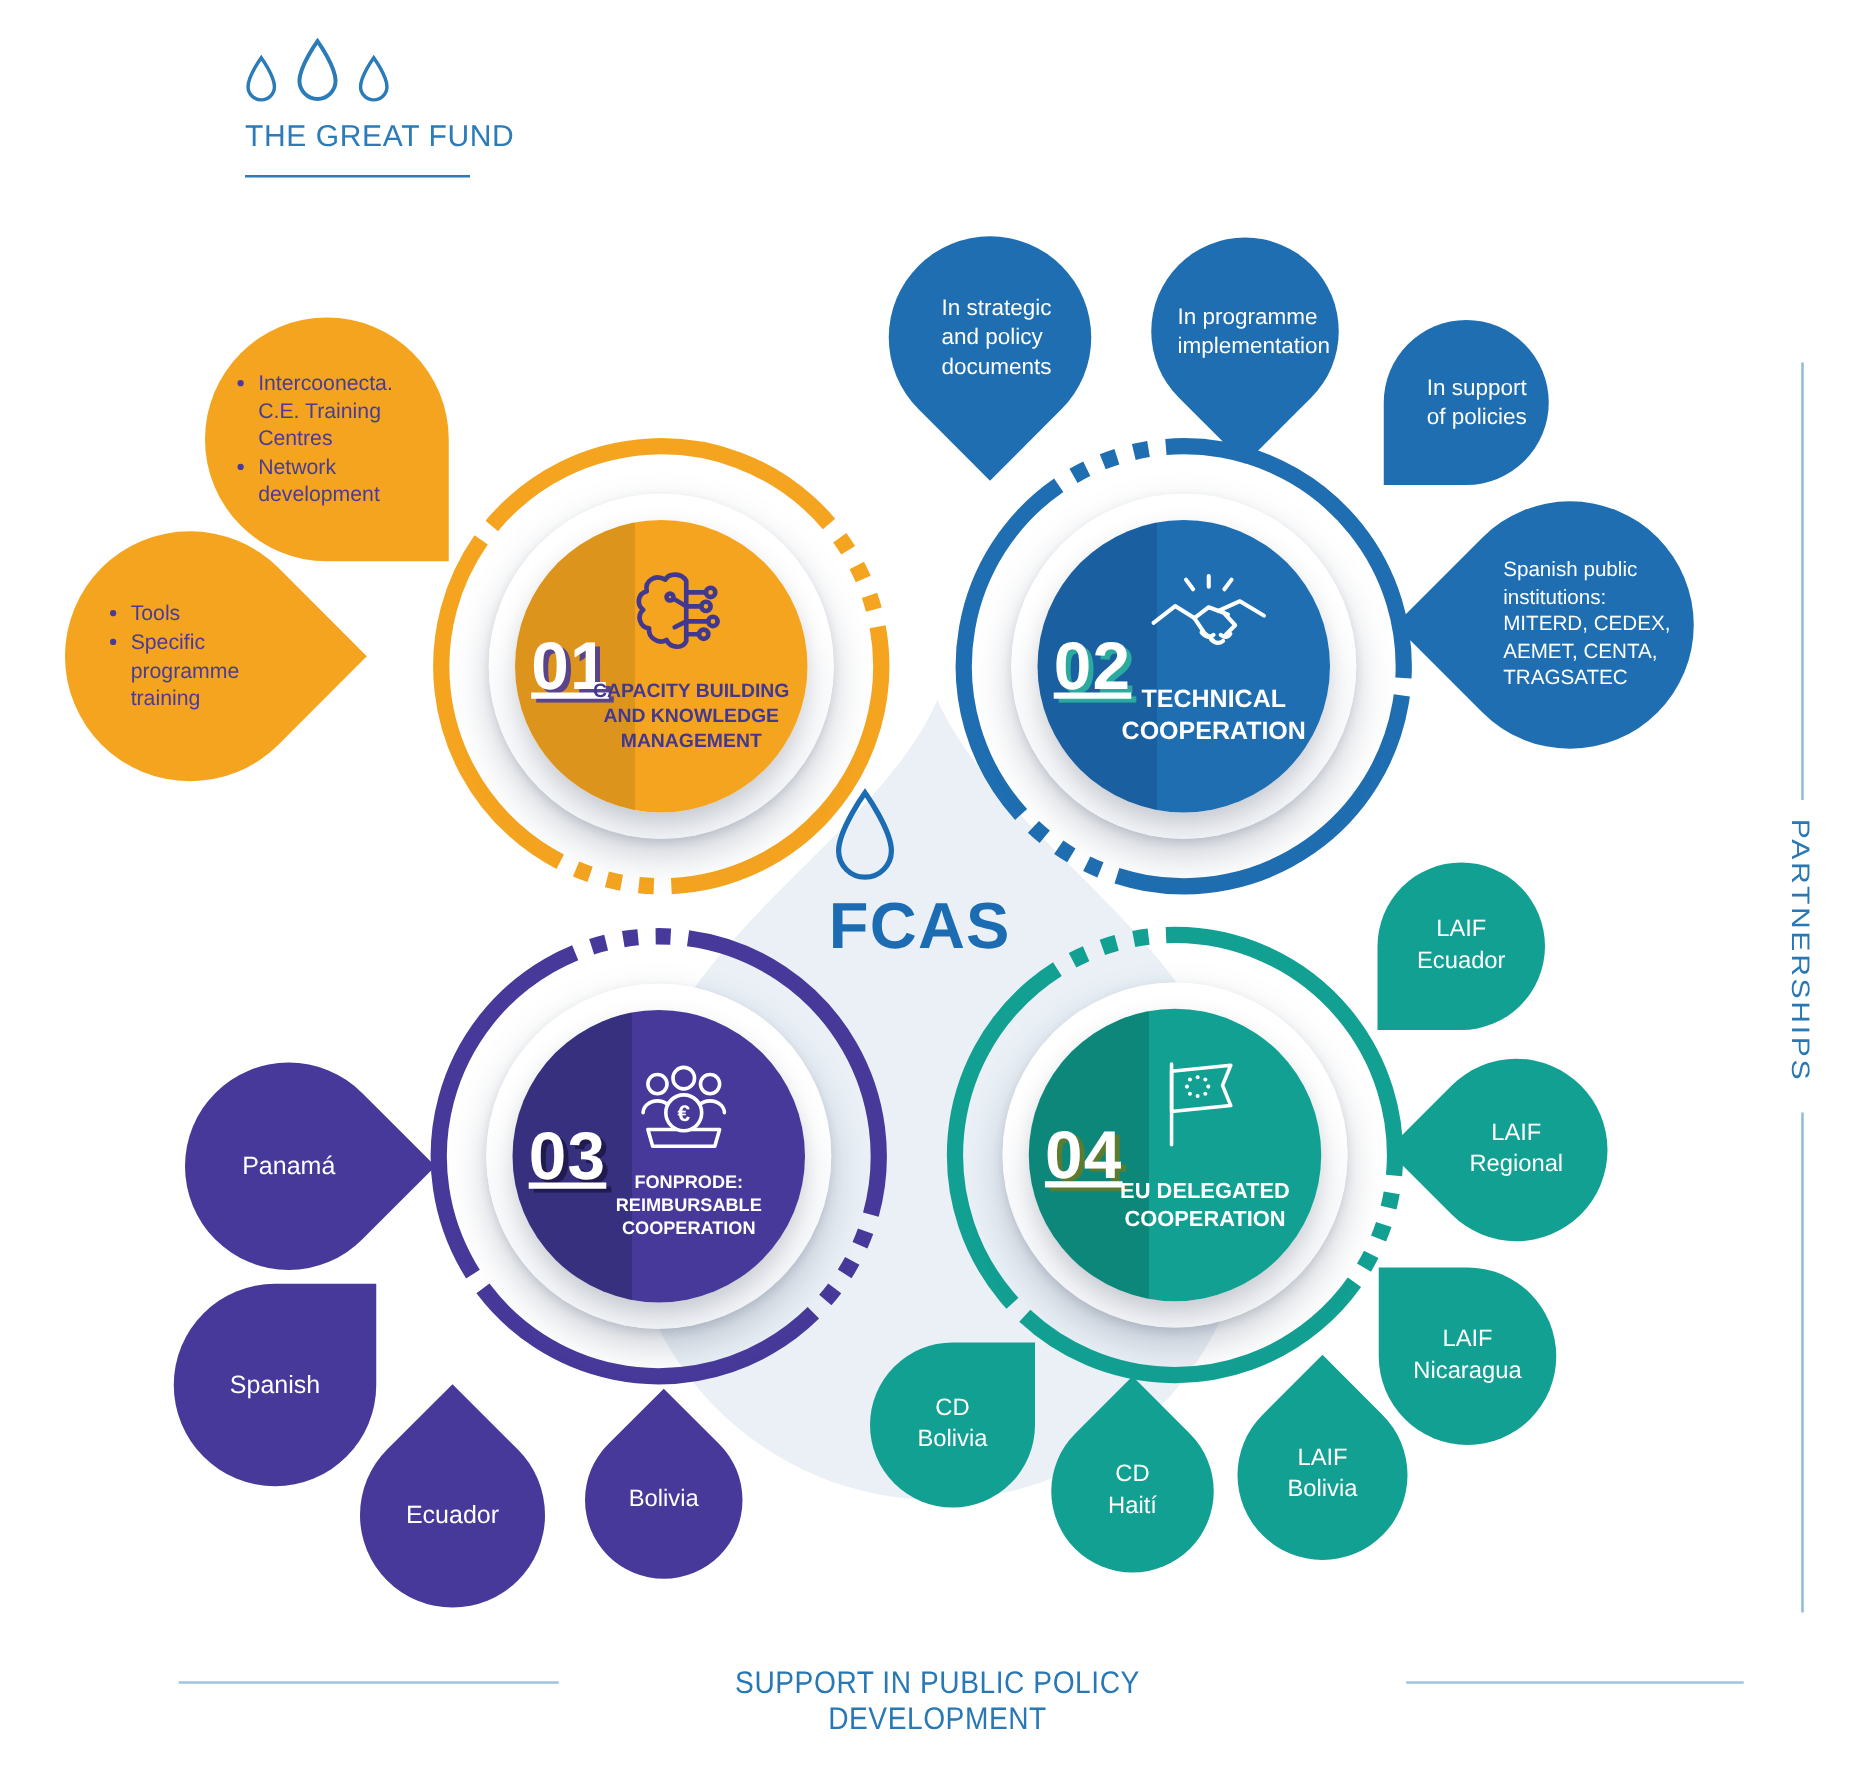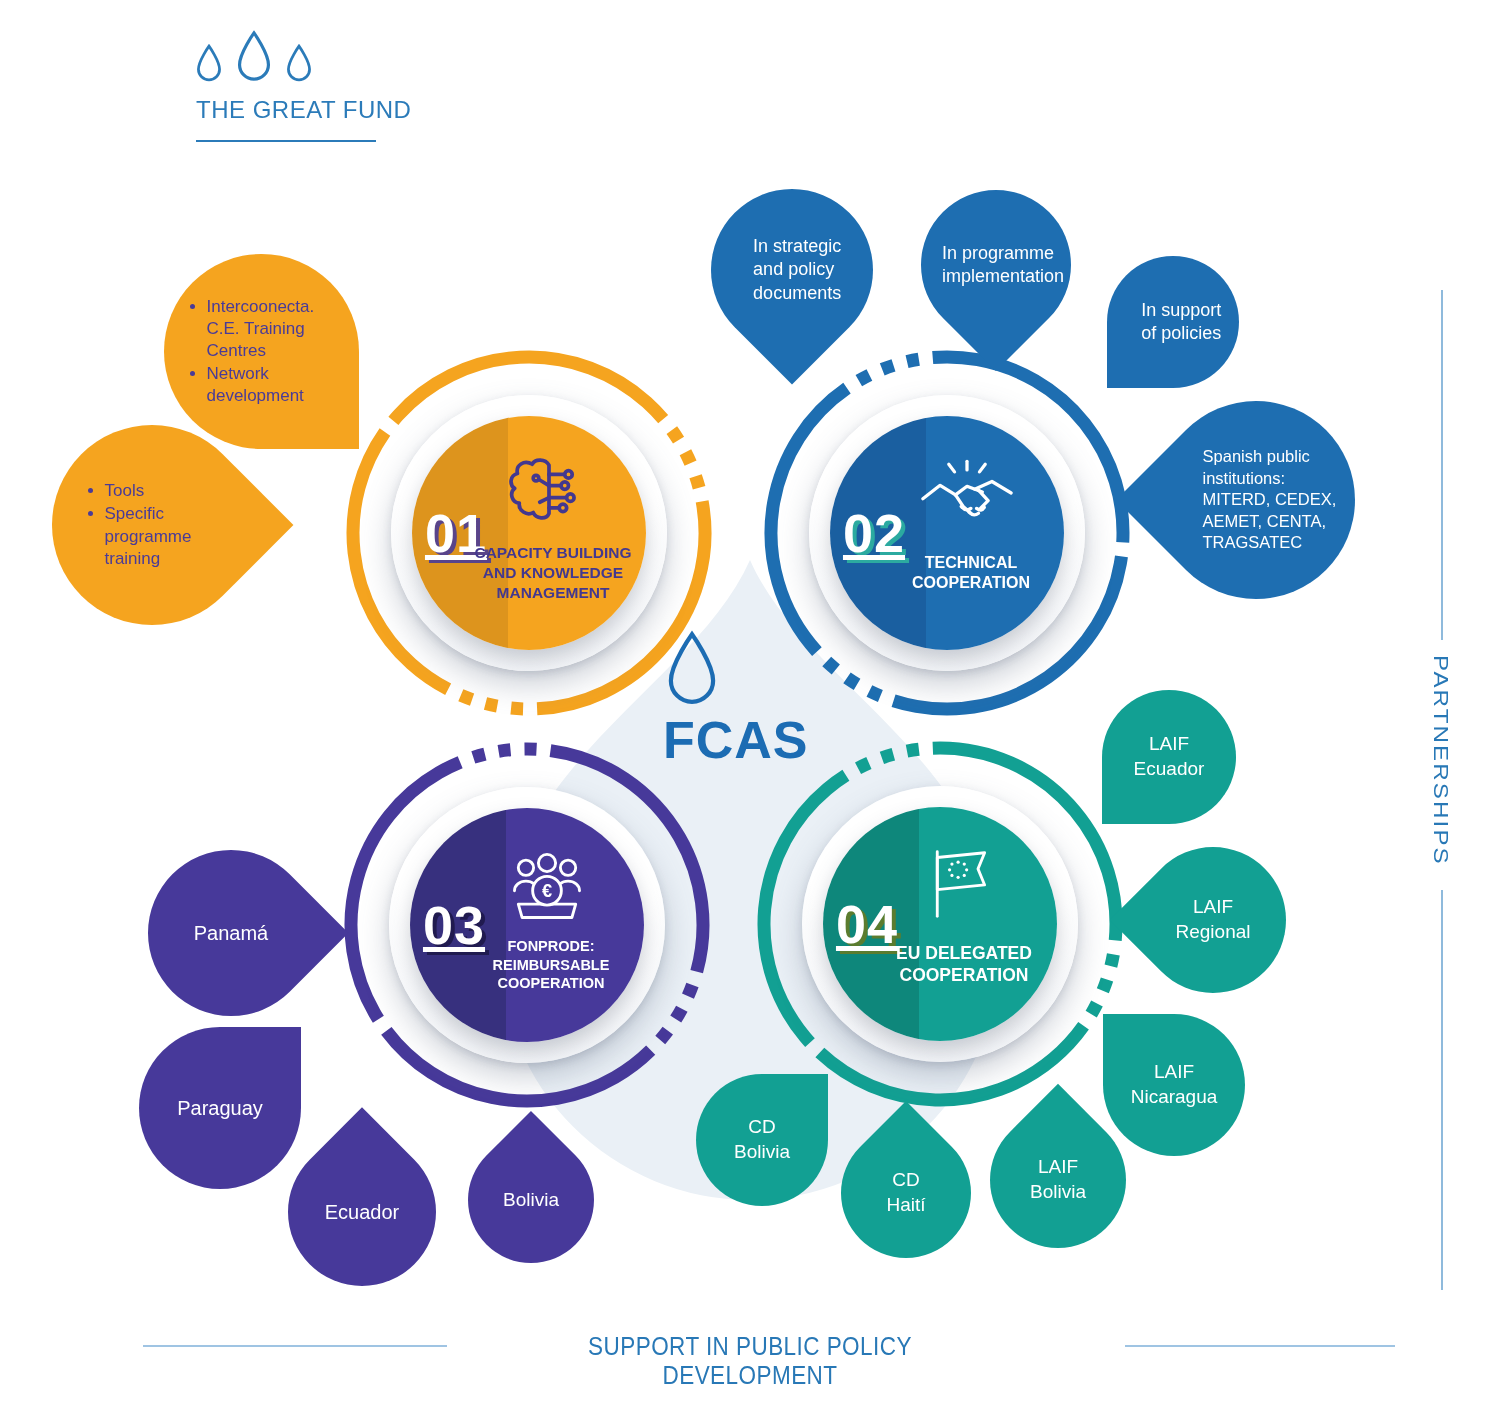--- a/index.html
+++ b/index.html
@@ -34,21 +34,21 @@
   .sec-number { position:absolute; left:calc(50% - 73px); top:50%; transform:translate(-50%,-50%);
     font-size:54px; font-weight:800; color:#fff; letter-spacing:1px; z-index:4;text-decoration:underline; }
   .n01 { text-shadow:4px 3px 0 rgba(74,59,151,.9); }
   .n02 { text-shadow:4px 3px 0 rgba(46,178,160,.9);text-align:right; }
   .n03 { text-shadow:4px 3px 0 rgba(30,24,74,.9); }
   .n04 { text-shadow:4px 3px 0 rgba(104,122,34,.85); }
   .sec-icon { position:absolute; left:calc(50% + 20px); top:calc(50% - 38px); transform:translate(-50%,-50%); z-index:4; }
   .sec-title { position:absolute; left:calc(50% + 24px); top:calc(50% + 40px); transform:translate(-50%,-50%);
     text-align:center; font-weight:700; line-height:1.28; z-index:4; }
   .t01 { width:180px; font-size:15.5px; color:#43388F; }
-  .t02 { width:180px; font-size:16px; color:#fff; }
+  .t02 { width:180px; font-size:20px; color:#fff; }
   .t03 { width:170px; font-size:14.5px; color:#fff; }
   .t04 { width:190px; font-size:17.5px; color:#fff; }
 
   
   .bubble { position:absolute; z-index:3; background:var(--main); border-radius:50% 0 50% 50%;
     transform:rotate(var(--rot)); }
   .bubble-label { position:absolute; inset:0; display:flex; align-items:center; justify-content:center;
     transform:rotate(calc(var(--rot) * -1)); color:#fff; font-size:18px; line-height:1.3; text-align:center; }
   .bubble-label.left { text-align:left; justify-content:flex-start; padding-left:26%; }
   .bubble-label ul { list-style:disc; text-align:left; padding-left:20px; color:#4A3B97; }
@@ -237,21 +237,21 @@
     </div>
   </div>
 
   <div class="bubble purple" style="left:148px; top:850px; width:166px; height:166px; --rot:45deg;">
     <div class="bubble-label">
       <div style="width:120px; font-size:20px;">Panamá</div>
     </div>
   </div>
   <div class="bubble purple" style="left:139px; top:1027px; width:162px; height:162px; --rot:0deg;">
     <div class="bubble-label">
-      <div style="width:120px; font-size:20px;">Paraguay</div>
+      <div style="width:120px; font-size:20px;">Spanish</div>
     </div>
   </div>
   <div class="bubble purple" style="left:288px; top:1138px; width:148px; height:148px; --rot:315deg;">
     <div class="bubble-label">
       <div style="width:110px; font-size:20px;">Ecuador</div>
     </div>
   </div>
   <div class="bubble purple" style="left:468px; top:1137px; width:126px; height:126px; --rot:315deg;">
     <div class="bubble-label">
       <div style="width:100px; font-size:19px;">Bolivia</div>

